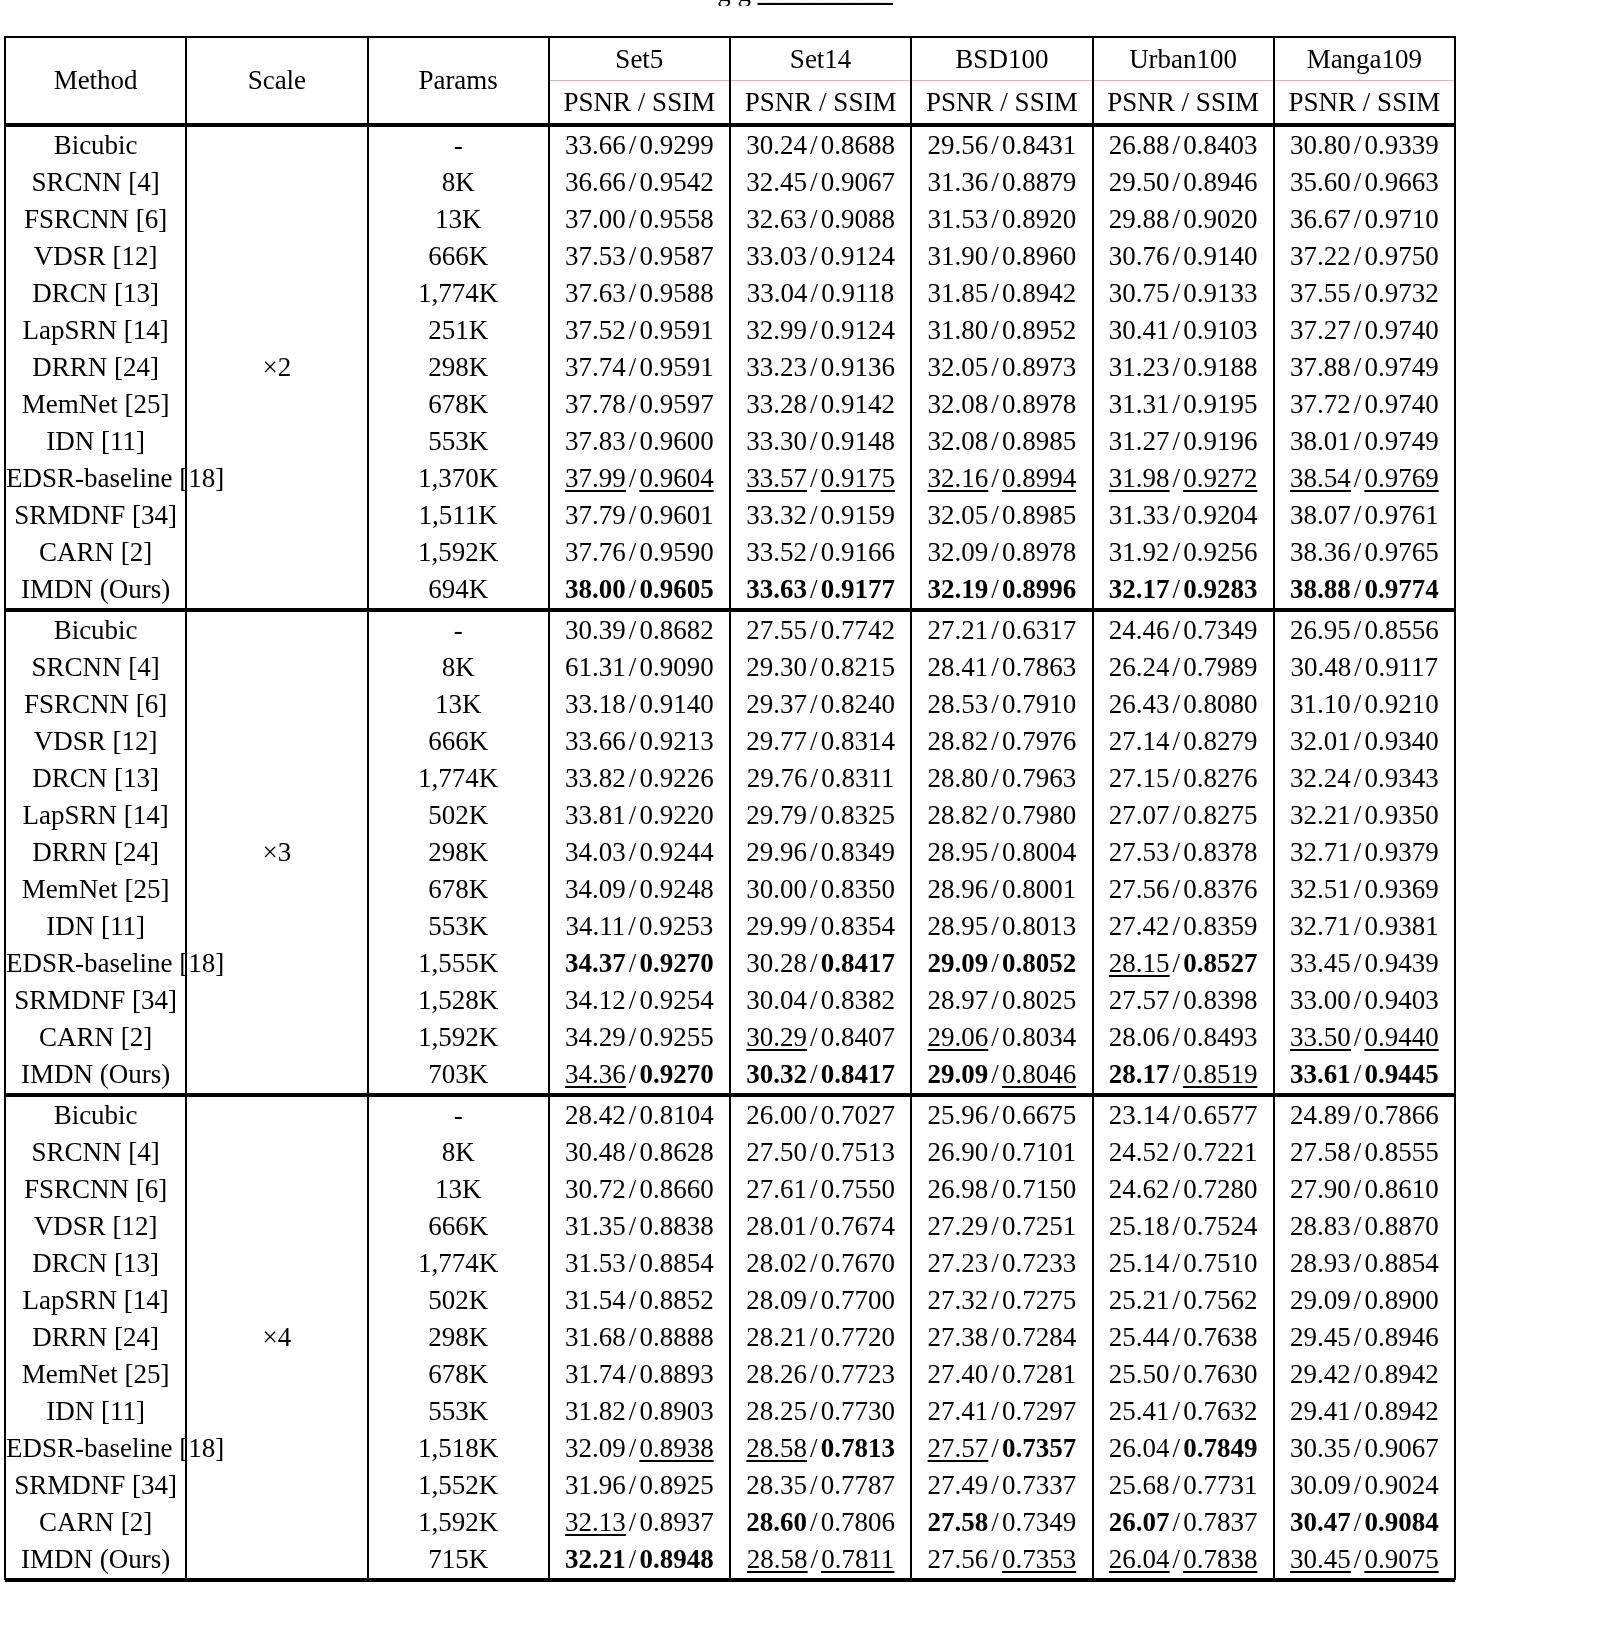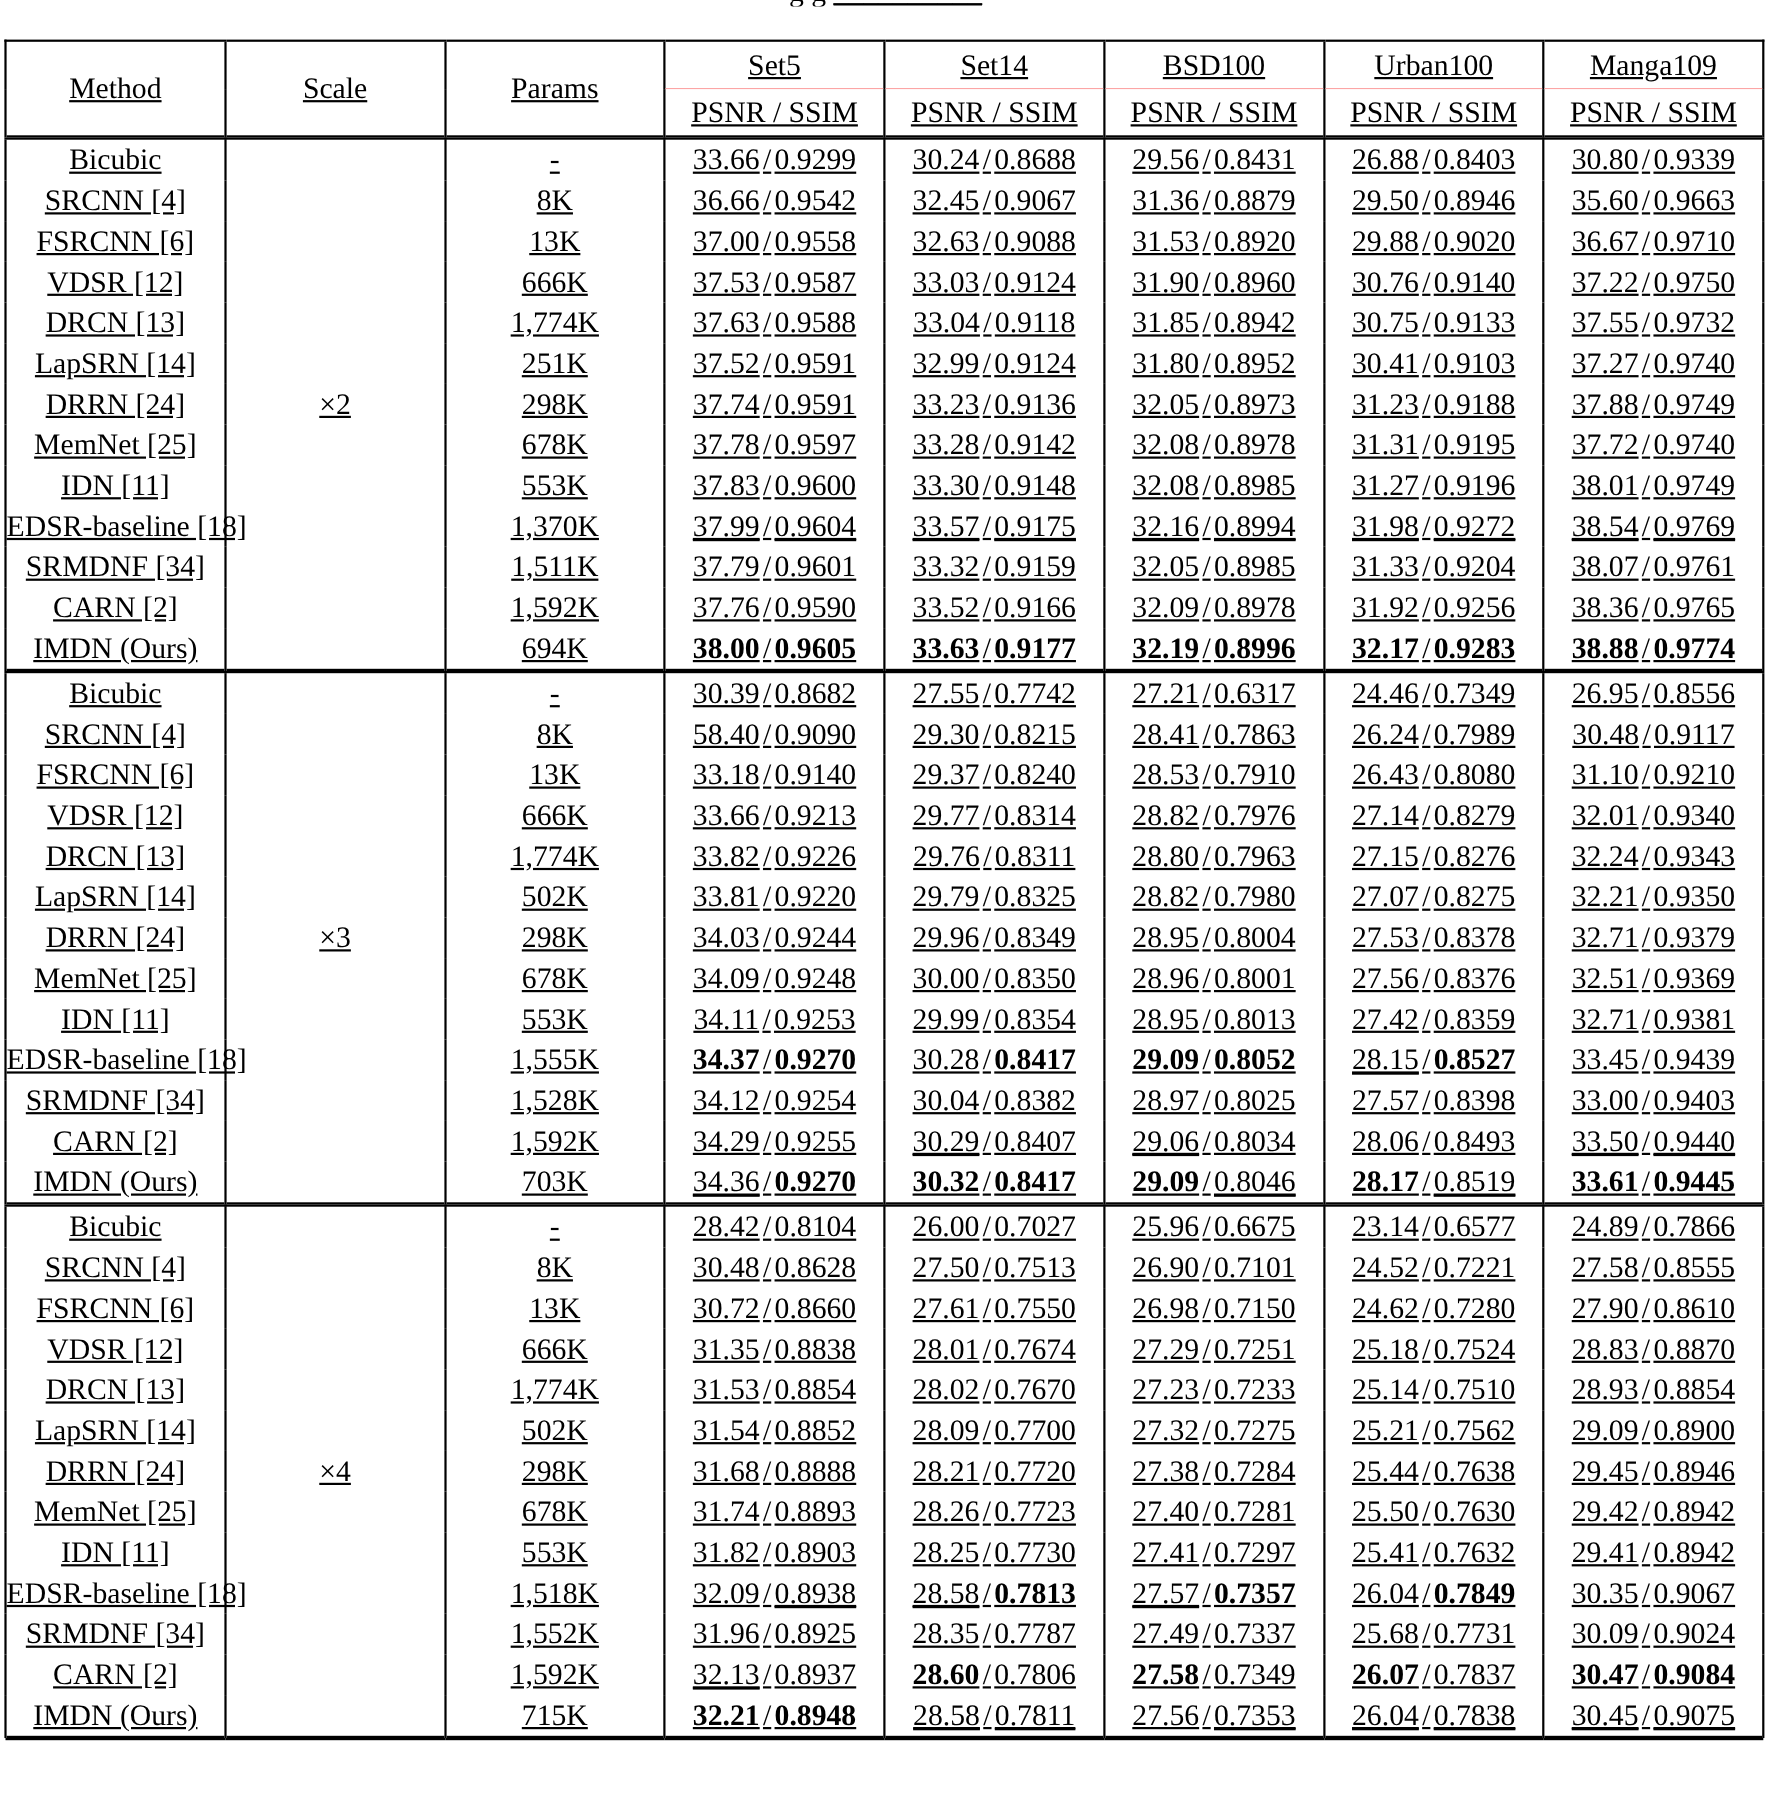--- a/index.html
+++ b/index.html
@@ -41,24 +41,23 @@
 
   .table-wrap {
     position: absolute;
     top: 36px;
     left: 4px;
     width: 1600px;
   }
 
   table.main {
     border-collapse: collapse;
-    width: 1600px;
+    width: 1452px;
     table-layout: fixed;
     font-size: 27px;
-    text-decoration: underline;
   }
 
   table.main td, table.main th {
     padding: 0;
     margin: 0;
     font-weight: normal;
     text-align: center;
     vertical-align: middle;
     white-space: nowrap;
   }
@@ -292,21 +291,21 @@
             <td class="params vl">-</td>
             <td class="dataset vl"><span class="">30.39</span><span class="sep">/</span><span class="">0.8682</span></td>
             <td class="dataset vl"><span class="">27.55</span><span class="sep">/</span><span class="">0.7742</span></td>
             <td class="dataset vl"><span class="">27.21</span><span class="sep">/</span><span class="">0.6317</span></td>
             <td class="dataset vl"><span class="">24.46</span><span class="sep">/</span><span class="">0.7349</span></td>
             <td class="dataset vl vr"><span class="">26.95</span><span class="sep">/</span><span class="">0.8556</span></td>
           </tr>
           <tr class="data-row">
             <td class="method vl">SRCNN [4]</td>
             <td class="params vl">8K</td>
-            <td class="dataset vl"><span class="">58.40</span><span class="sep">/</span><span class="">0.9090</span></td>
+            <td class="dataset vl"><span class="">61.31</span><span class="sep">/</span><span class="">0.9090</span></td>
             <td class="dataset vl"><span class="">29.30</span><span class="sep">/</span><span class="">0.8215</span></td>
             <td class="dataset vl"><span class="">28.41</span><span class="sep">/</span><span class="">0.7863</span></td>
             <td class="dataset vl"><span class="">26.24</span><span class="sep">/</span><span class="">0.7989</span></td>
             <td class="dataset vl vr"><span class="">30.48</span><span class="sep">/</span><span class="">0.9117</span></td>
           </tr>
           <tr class="data-row">
             <td class="method vl">FSRCNN [6]</td>
             <td class="params vl">13K</td>
             <td class="dataset vl"><span class="">33.18</span><span class="sep">/</span><span class="">0.9140</span></td>
             <td class="dataset vl"><span class="">29.37</span><span class="sep">/</span><span class="">0.8240</span></td>

